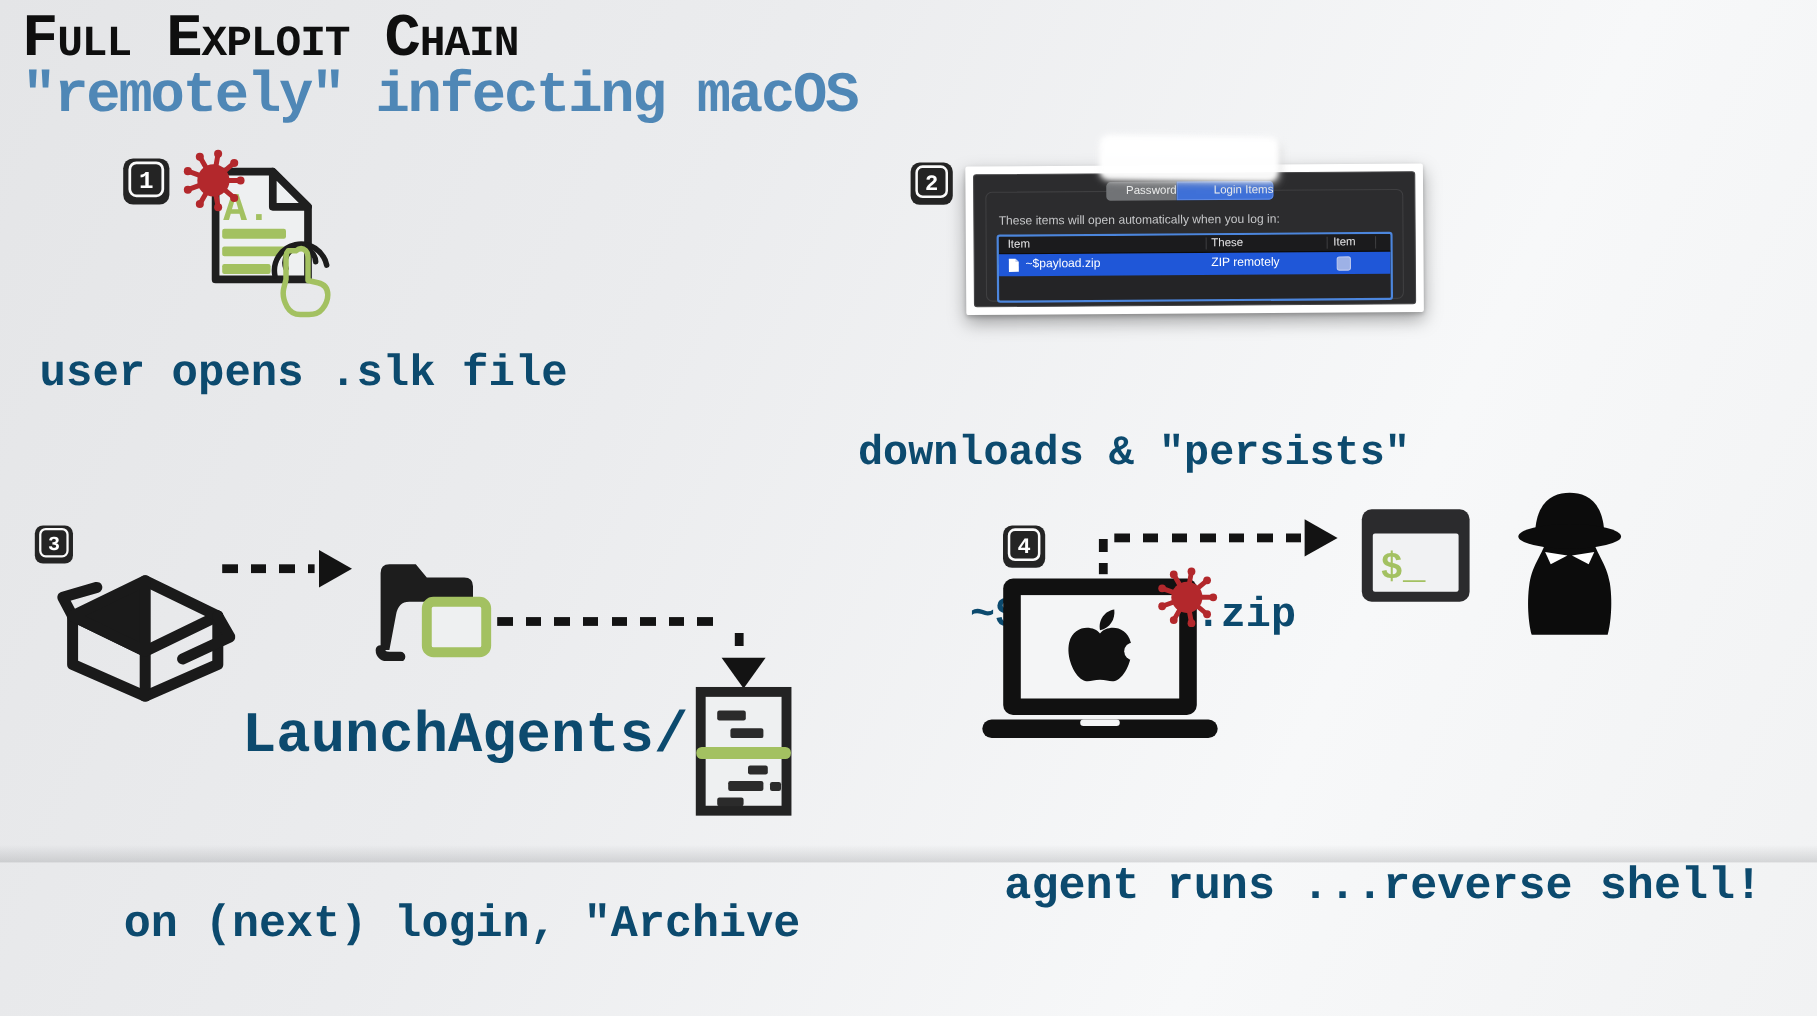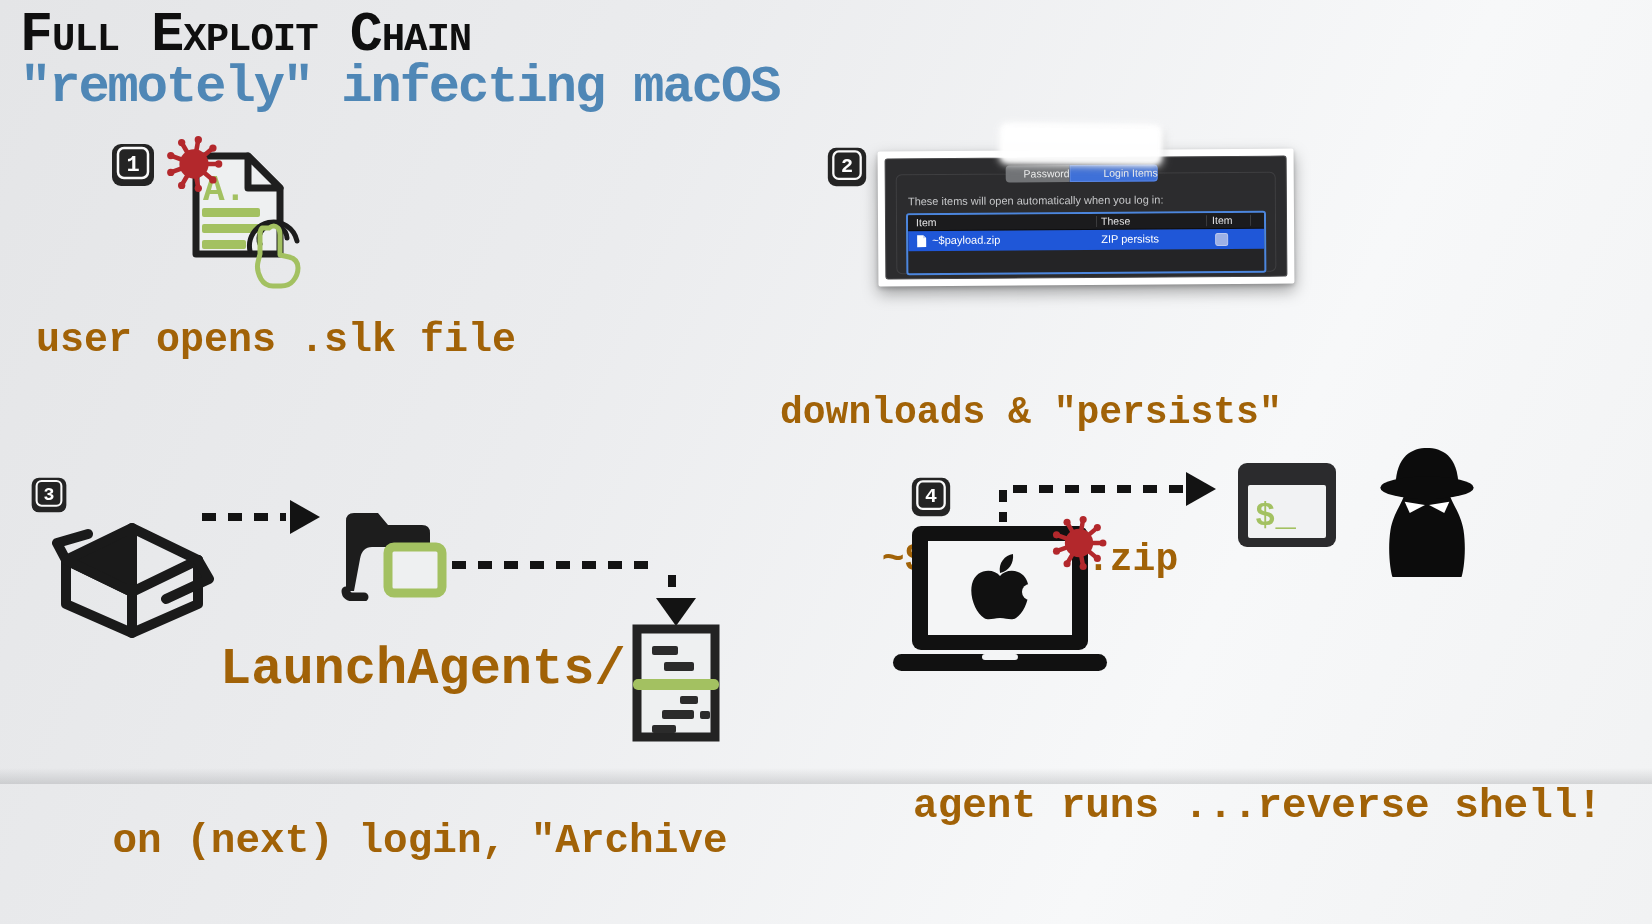--- a/index.html
+++ b/index.html
@@ -3,21 +3,21 @@
 <meta charset="utf-8">
 <style>
   html,body{margin:0;padding:0;}
   body{width:1652px;height:924px;overflow:hidden;
        font-family:"Liberation Mono", monospace;
        background:linear-gradient(115deg,#e4e5e7 0%,#ebecee 35%,#f7f8f9 72%,#f1f2f3 100%);}
   .slide{position:relative;width:1652px;height:784px;}
   .abs{position:absolute;}
   .title{font-weight:bold;font-variant:small-caps;font-size:55px;color:#0f0f0f;letter-spacing:-1px;white-space:nowrap;}
   .subtitle{font-weight:bold;font-size:52px;color:#4f87b6;letter-spacing:-2px;white-space:nowrap;}
-  .cap{font-weight:bold;color:#a16207;white-space:pre;}
+  .cap{font-weight:bold;color:#0c4a6e;white-space:pre;}
   .cap-center{text-align:center;}
   .dash-h{height:8px;background:repeating-linear-gradient(90deg,#131313 0 14px,transparent 14px 26px);}
   .dash-v{width:8px;background:repeating-linear-gradient(180deg,#131313 0 12px,transparent 12px 22px);}
   .arr-r{width:0;height:0;border-top:17px solid transparent;border-bottom:17px solid transparent;border-left:30px solid #131313;}
   .arr-d{width:0;height:0;border-left:20px solid transparent;border-right:20px solid transparent;border-top:28px solid #131313;}
   
   .shot{background:#fff;padding:7px;border-radius:2px;transform:rotate(-0.4deg);
         box-shadow:0 7px 16px rgba(0,0,0,0.35), 0 2px 4px rgba(0,0,0,0.2);}
   .shot-inner{position:relative;width:400px;height:119px;background:#2c2c2e;border:1px solid #454547;border-radius:3px;overflow:hidden;}
   .pane-outline{position:absolute;left:10px;top:15px;width:378px;height:98px;border:1px solid #3f3f41;border-radius:6px;}
@@ -115,21 +115,21 @@
           <div class="lt-sep" style="left:188px;"></div>
           <div class="lt-sep" style="left:298px;"></div>
           <div class="lt-sep" style="left:342px;"></div>
         </div>
         <div class="lt-row">
           <svg class="abs" style="left:8px;top:3px;" width="11" height="14" viewBox="0 0 11 14">
             <path d="M1,1 h6 l3,3 v9 h-9 z" fill="#ffffff"></path>
             <path d="M7,1 l3,3 h-3 z" fill="#c9d4f0"></path>
           </svg>
           <span class="abs" style="left:24px;top:3px;">~$payload.zip</span>
-          <span class="abs" style="left:193px;top:3px;">ZIP persists</span>
+          <span class="abs" style="left:193px;top:3px;">ZIP remotely</span>
           <div class="checkbox"></div>
         </div>
       </div>
     </div>
   </div>
   <div class="abs blob" style="left:1000px;top:124px;width:162px;height:40px;"></div>
 
   <div class="abs cap cap-center" style="left:780px;top:290px;width:500px;font-size:38px;line-height:49px;">
     <div>downloads &amp; "persists"</div>
     <div>~$payload.zip</div>

